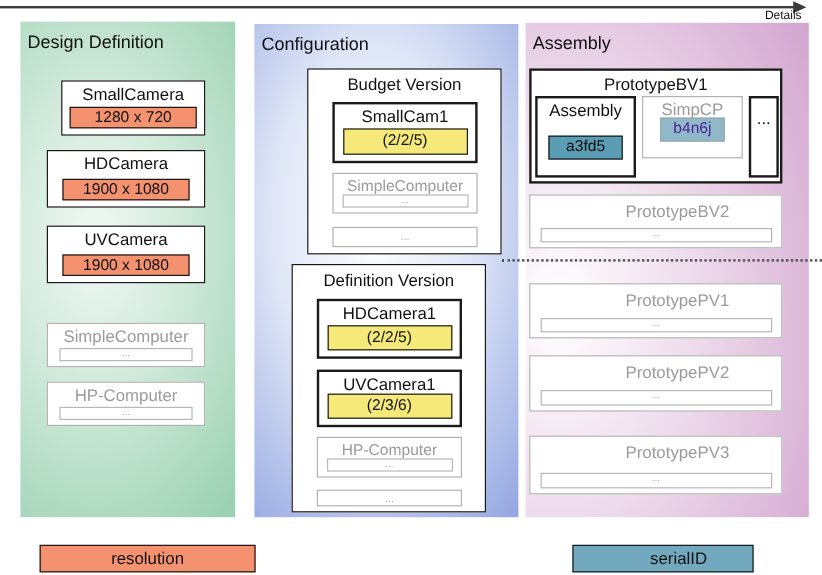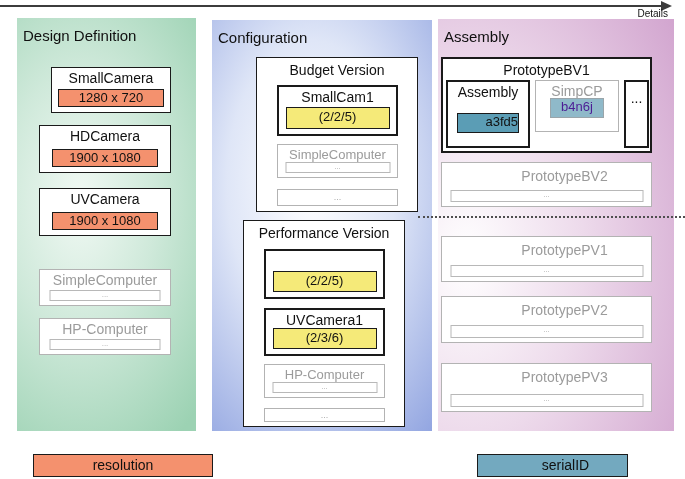--- a/index.html
+++ b/index.html
@@ -102,23 +102,24 @@
 
       <div class="card ghost" style="left:20px; top:86px; width:121px; height:34px">
         <div class="card-name" style="font-size:13px">SimpleComputer</div>
         <div class="mini" style="width:105px; height:11px">...</div>
       </div>
 
       <div class="plainghost" style="left:20px; top:131px; width:121px; height:17px; line-height:15px">...</div>
     </div>
 
     <div class="group" style="left:31px; top:200px; width:162px; height:207px">
-      <div class="group-title">Performance Version</div>
+      <div class="group-title">Definition Version</div>
 
       <div class="card thick" style="left:20px; top:28px; width:121px; height:50px">
+        <div class="card-name">HDCamera1</div>
         <div class="chip" style="width: 104px; height: 21px; line-height: 17px; background-color: rgb(245, 234, 121);">(2/2/5)</div>
       </div>
 
       <div class="card thick" style="left:20px; top:87px; width:121px; height:48px">
         <div class="card-name">UVCamera1</div>
         <div class="chip" style="width: 104px; height: 21px; line-height: 17px; background-color: rgb(245, 234, 121);">(2/3/6)</div>
       </div>
 
       <div class="card ghost" style="left:20px; top:143px; width:121px; height:34px">
         <div class="card-name" style="font-size:13px">HP-Computer</div>
@@ -130,21 +131,21 @@
   </section>
 
   <section class="panel pink">
     <div class="panel-title">Assembly</div>
 
     <div class="group thick" style="left:3px; top:38px; width:211px; height:96px">
       <div class="group-title" style="margin-top:3px">PrototypeBV1</div>
 
       <div class="card thick" style="left:3px; top:21px; width:84px; height:68px">
         <div class="card-name">Assembly</div>
-        <div class="chip" style="width: 62px; height: 20px; line-height: 16px; bottom: 13px; background-color: rgb(91, 157, 181); text-align: right;">a3fd5</div>
+        <div class="chip" style="width: 62px; height: 20px; line-height: 16px; bottom: 13px; background-color: rgb(91, 157, 181);">a3fd5</div>
       </div>
 
       <div class="card ghost" style="left:92px; top:21px; width:84px; height:52px">
         <div class="card-name">SimpCP</div>
         <div class="chip" style="width: 54px; height: 20px; line-height: 16px; bottom: 13px; border-color: rgb(154, 165, 170); color: #4c1d95; background-color: rgb(143, 185, 201);">b4n6j</div>
       </div>
 
       <div class="card thick" style="left:181px; top:21px; width:25px; height:68px">
         <div class="card-name" style="margin-top:8px">...</div>
       </div>

